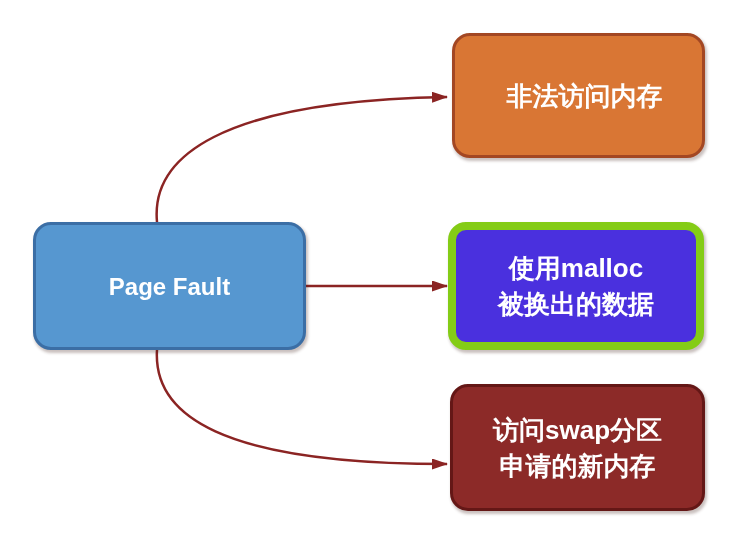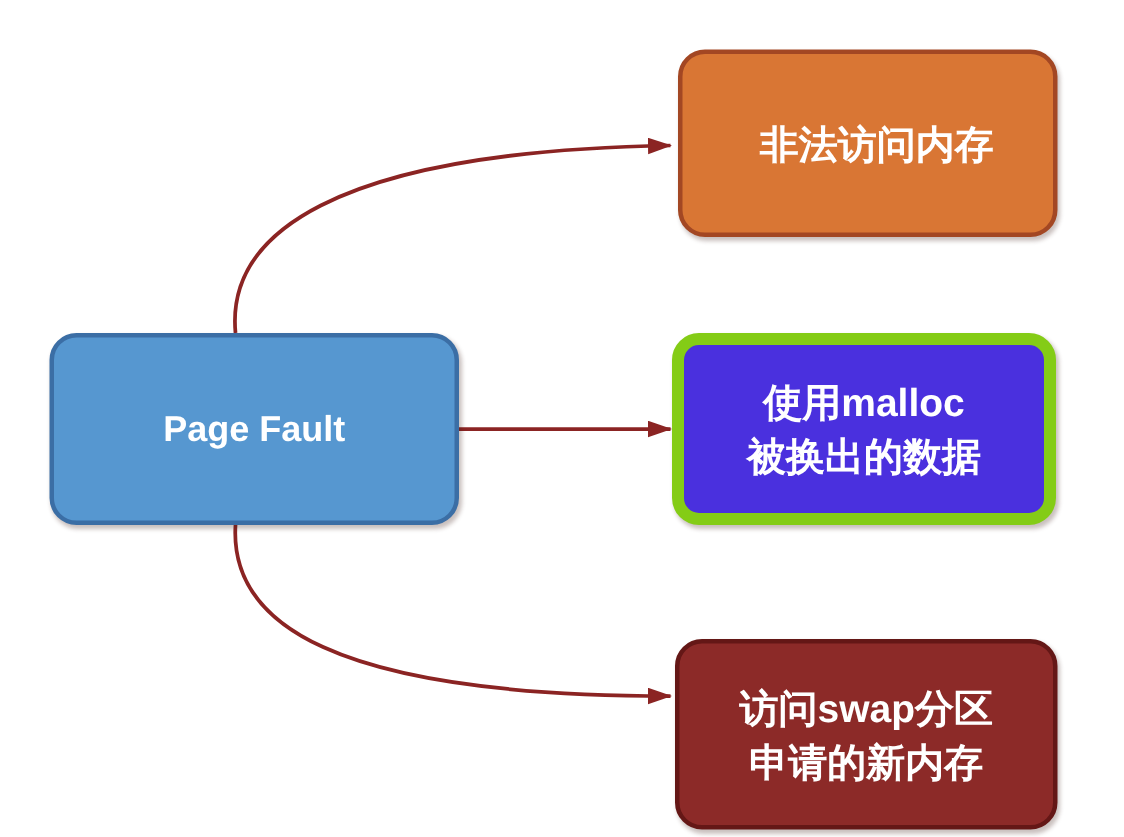--- a/index.html
+++ b/index.html
@@ -52,21 +52,21 @@
   .node-malloc {
     left: 448px; top: 222px;
     width: 256px; height: 128px;
     background: #4A30DE;
     border: 8px solid #84cc16;
     font-size: 26px;
     line-height: 36px;
     text-align: center;
   }
   .node-swap {
-    left: 450px; top: 426px;
+    left: 450px; top: 384px;
     width: 255px; height: 127px;
     background: #8C2A28;
     border: 3px solid #641716;
     font-size: 26px;
     line-height: 36px;
   }
   .arrow-path {
     fill: none;
     stroke: #8B2423;
     stroke-width: 2.5;

